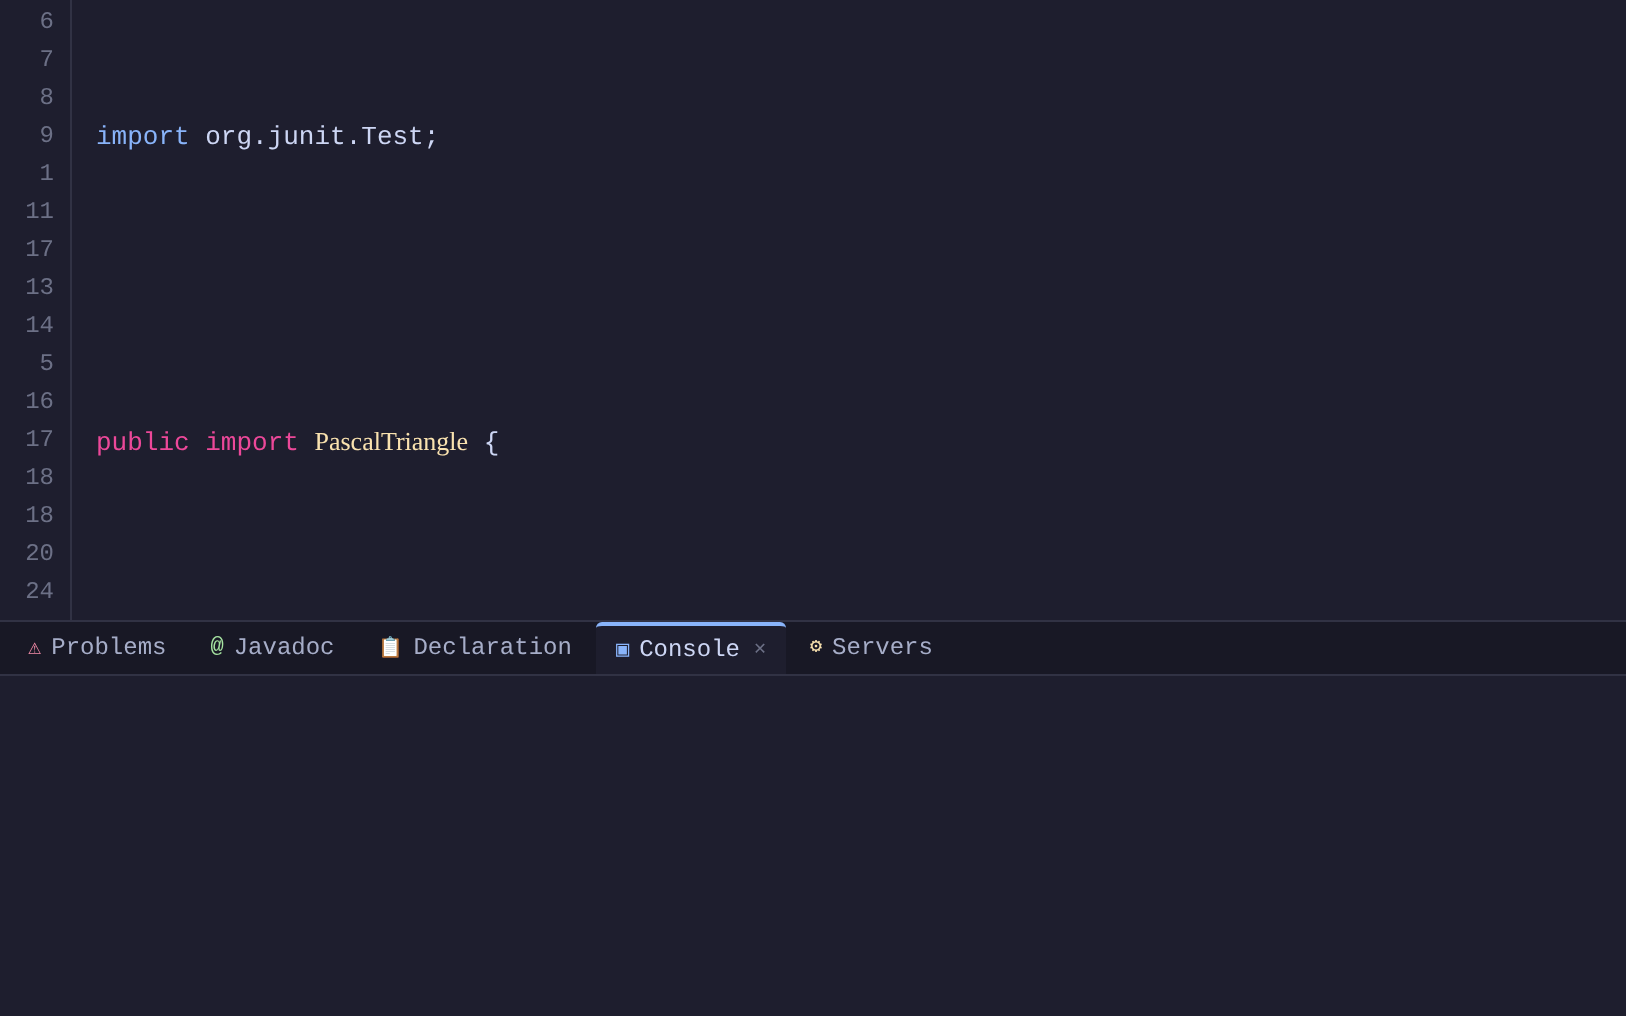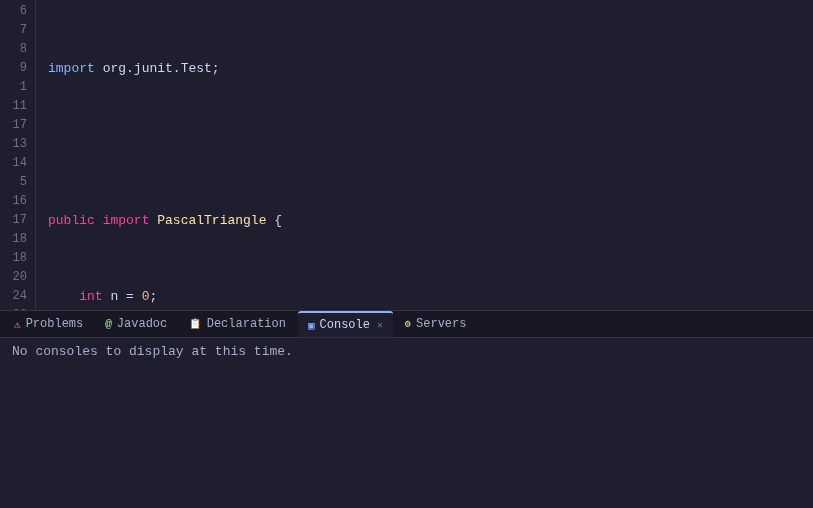--- a/index.html
+++ b/index.html
@@ -55,21 +55,21 @@
       display: block;
       position: relative;
     }
 
     
     .kw { color: #ec4899; } 
     .kw2 { color: #89b4fa; }
     .num { color: #fab387; }
     .var { color: #cdd6f4; }
     .punct { color: #cdd6f4; }
-    .classname { color: #f9e2af; }
+    .classname { color: #f9e2af; font-family: Liberation Serif, serif; }
 
     
     .tab-bar {
       background: #181825;
       border-top: 1px solid #313244;
       border-bottom: 1px solid #313244;
       display: flex;
       align-items: center;
       height: 28px;
       padding: 0 4px;
@@ -146,21 +146,20 @@
       <div>22</div>
     </div>
     <div class="code-content">
       
       <span class="code-line"><span class="kw2">import</span> <span class="var">org.junit.Test</span><span class="punct">;</span></span>
       
       <span class="code-line"> </span>
       
       <span class="code-line"><span class="kw">public</span> <span class="kw">import</span> <span class="classname">PascalTriangle</span> <span class="punct">{</span></span>
       
-      <span class="code-line">    <span class="kw">int</span> <span class="var">n</span> <span class="punct">=</span> <span class="num">0</span><span class="punct">;</span></span>
       
       
       
       
       
       
       
       
       
       
@@ -207,16 +206,13 @@
       <span>Console</span>
       <span class="tab-close">✕</span>
     </div>
 
     <div class="tab">
       <span class="tab-icon" style="color:#f9e2af; font-size:10px;">⚙</span>
       <span>Servers</span>
     </div>
   </div>
 
-  <div class="console-area">
-    <span>No consoles to display at this time.</span>
-  </div>
 </div>
 
 </body></html>

